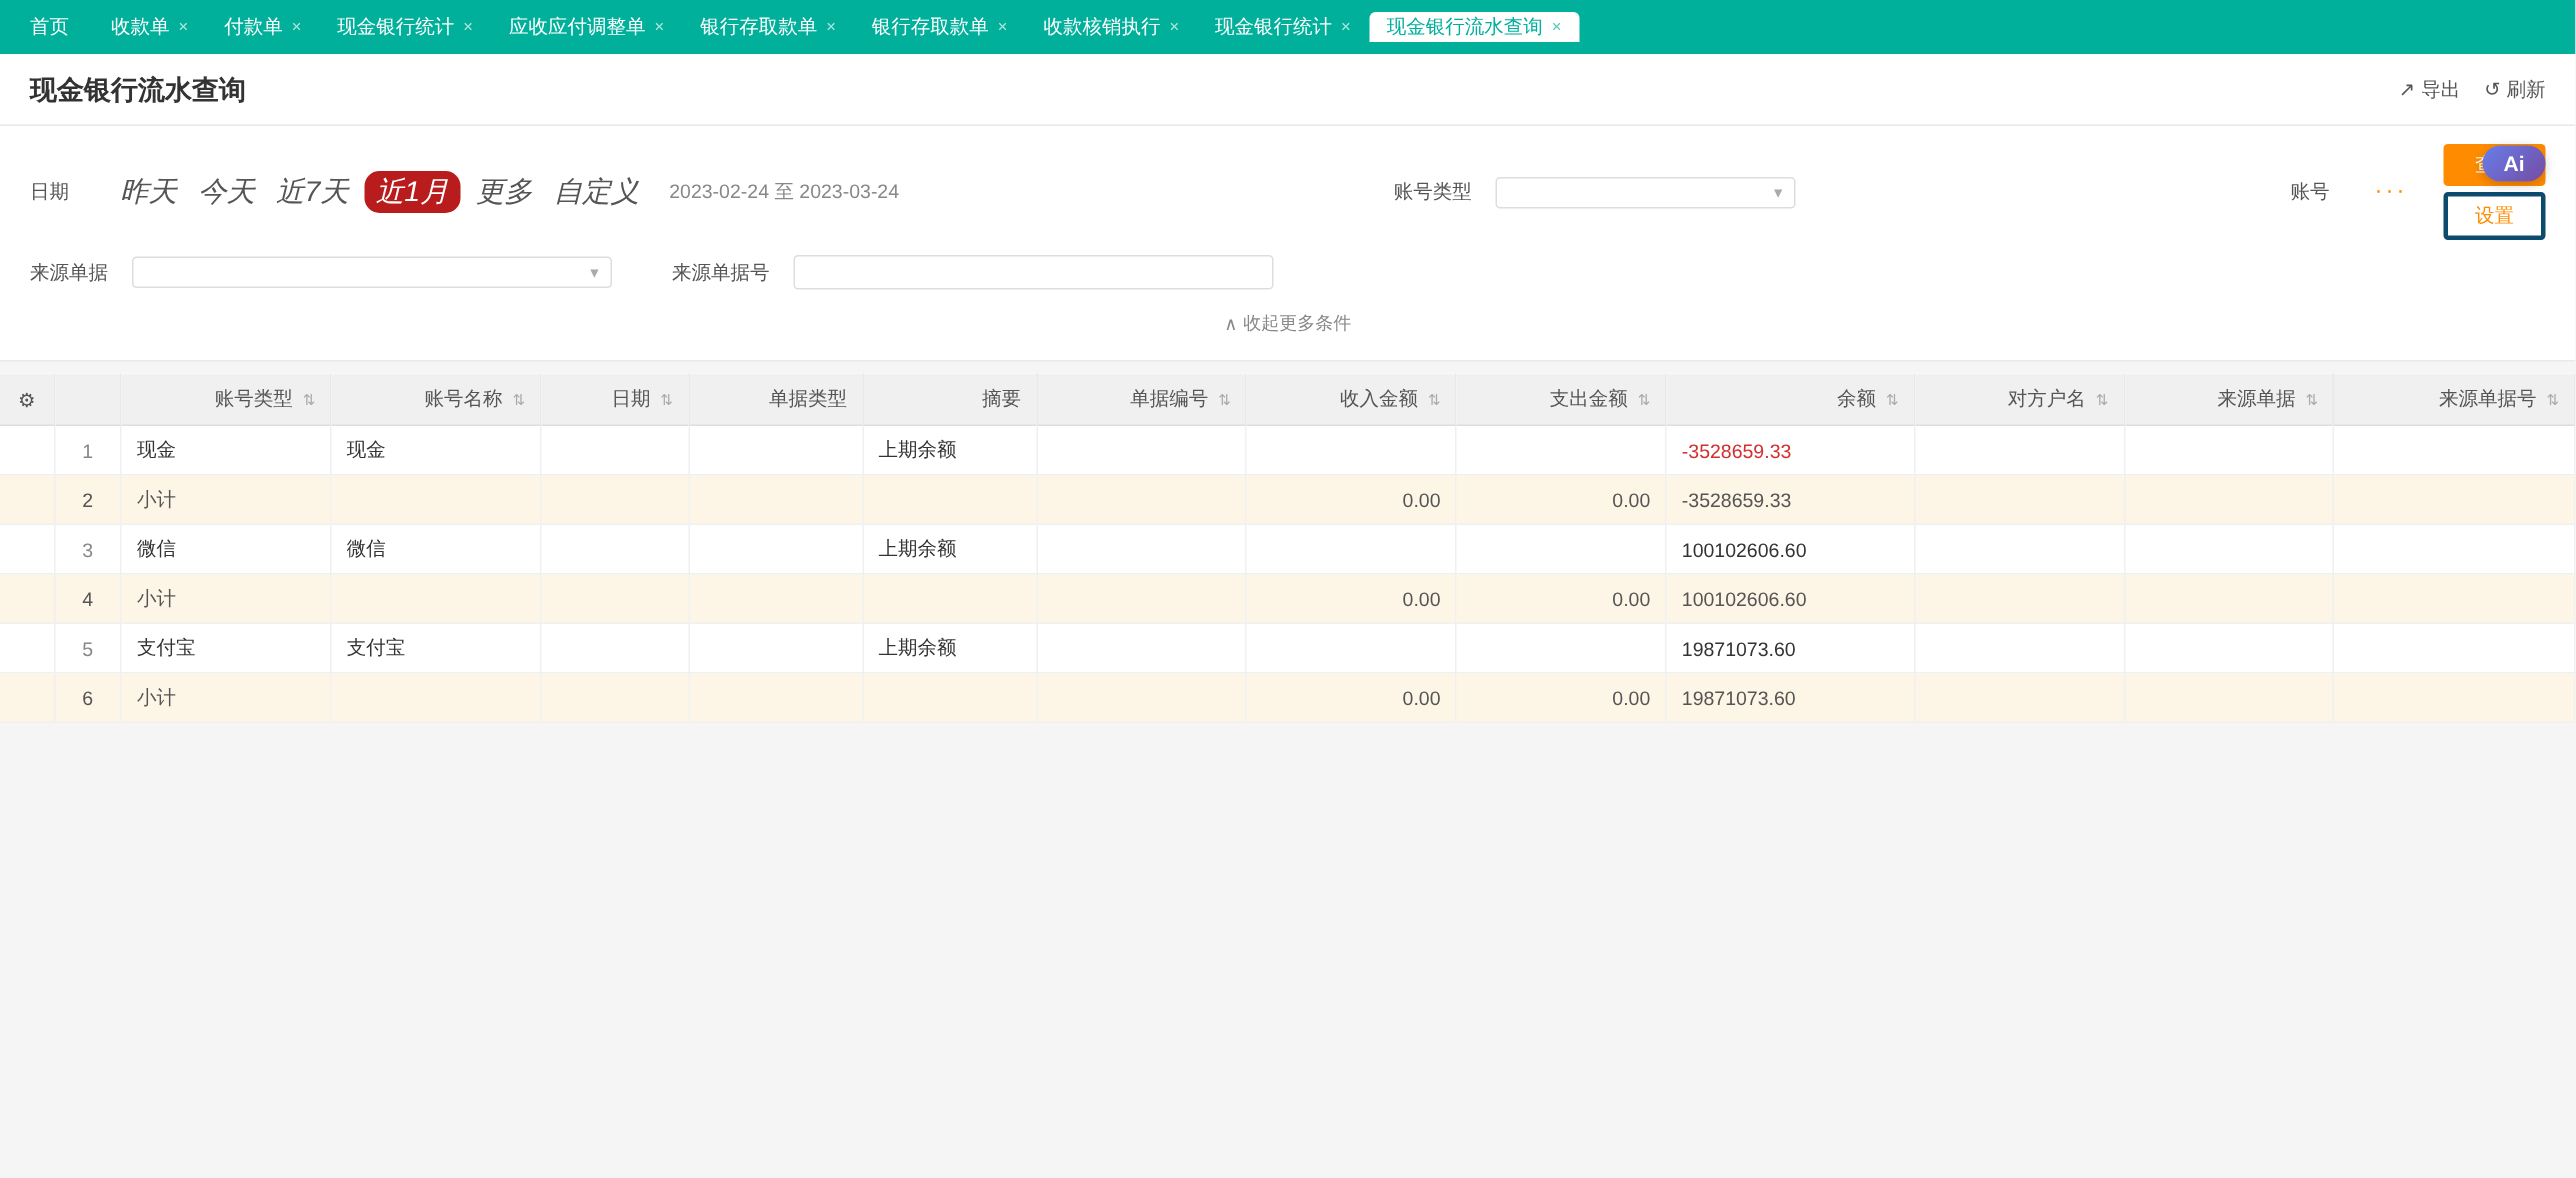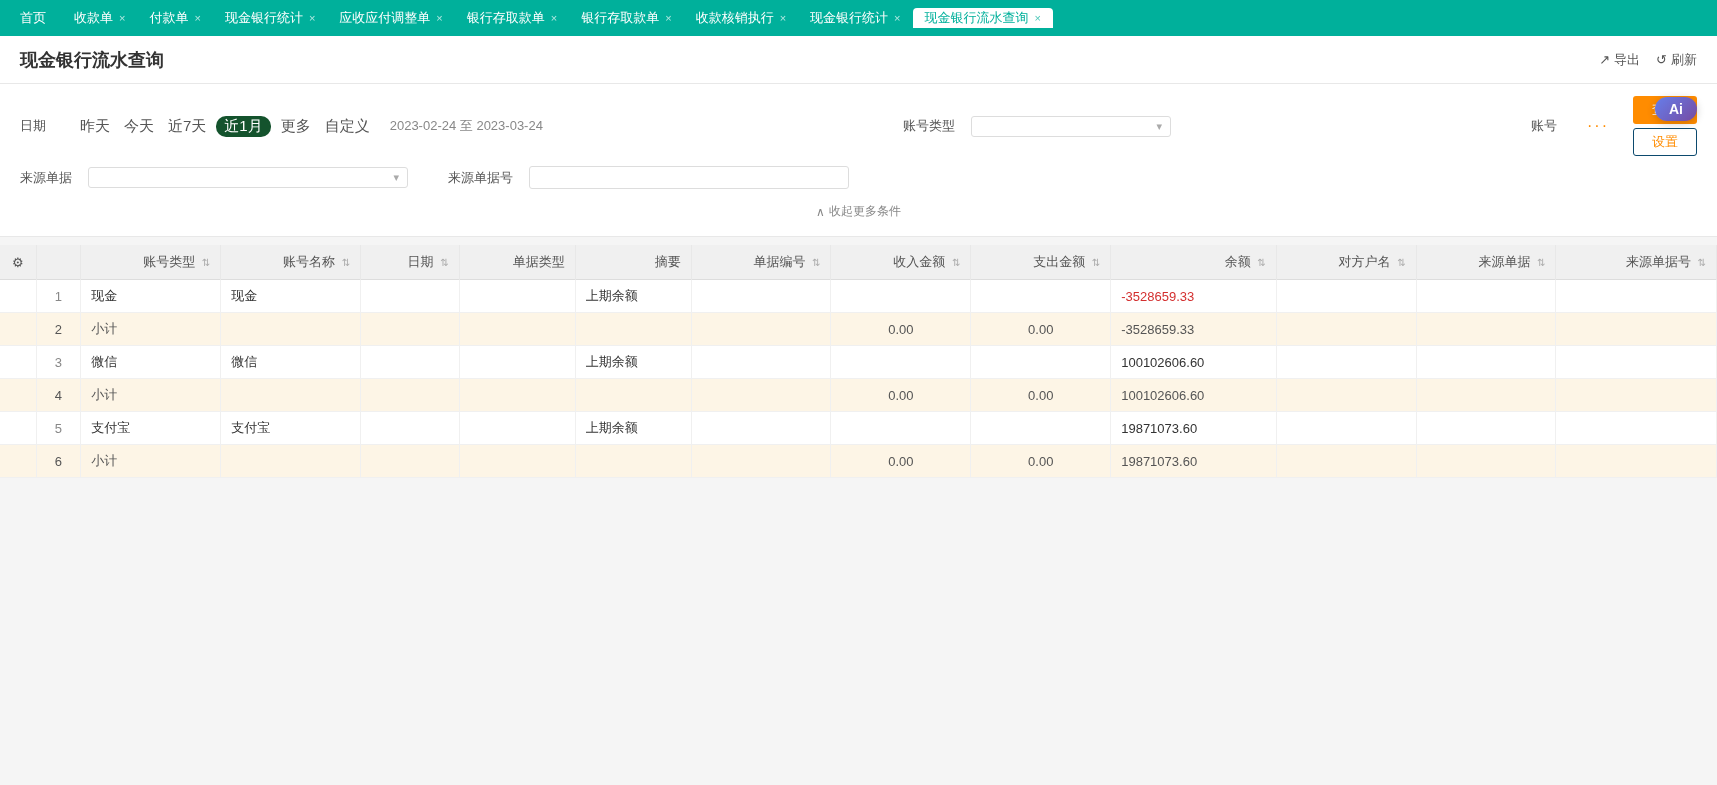--- a/index.html
+++ b/index.html
@@ -89,24 +89,25 @@
     .date-shortcuts {
       display: flex;
       align-items: center;
       gap: 6px;
     }
     .date-shortcut {
       cursor: pointer;
       color: #555;
       padding: 1px 4px;
       border-radius: 3px;
-      font-size: 15px;
+      font-size: 19px;
+      font-style: italic;
     }
     .date-shortcut.active {
-      background: #14532d;
+      background: #b91c1c;
       color: #fff;
       border-radius: 10px;
       padding: 1px 8px;
     }
     .date-range {
       color: #888;
       font-size: 13px;
     }
     .filter-select {
       display: flex;
@@ -138,21 +139,21 @@
       color: #fff;
       border: none;
       border-radius: 3px;
       padding: 5px 18px;
       cursor: pointer;
       font-size: 13px;
     }
     .settings-btn {
       background: #fff;
       color: #ff8c00;
-      border: 1px solid #0c4a6e;
+      border: 3px solid #0c4a6e;
       border-radius: 3px;
       padding: 4px 18px;
       cursor: pointer;
       font-size: 13px;
     }
     .collapse-bar {
       display: flex;
       justify-content: center;
       align-items: center;
       color: #888;
@@ -202,21 +203,21 @@
     }
     .subtotal-row td {
       background: #fdf5e6;
       color: #555;
     }
     .row-num {
       color: #888;
       text-align: center;
     }
     .amount-cell {
-      text-align: center;
+      text-align: right;
     }
     .balance-cell {
       text-align: left;
       color: #333;
     }
     .negative-balance {
       color: #d32f2f;
     }
 
     

